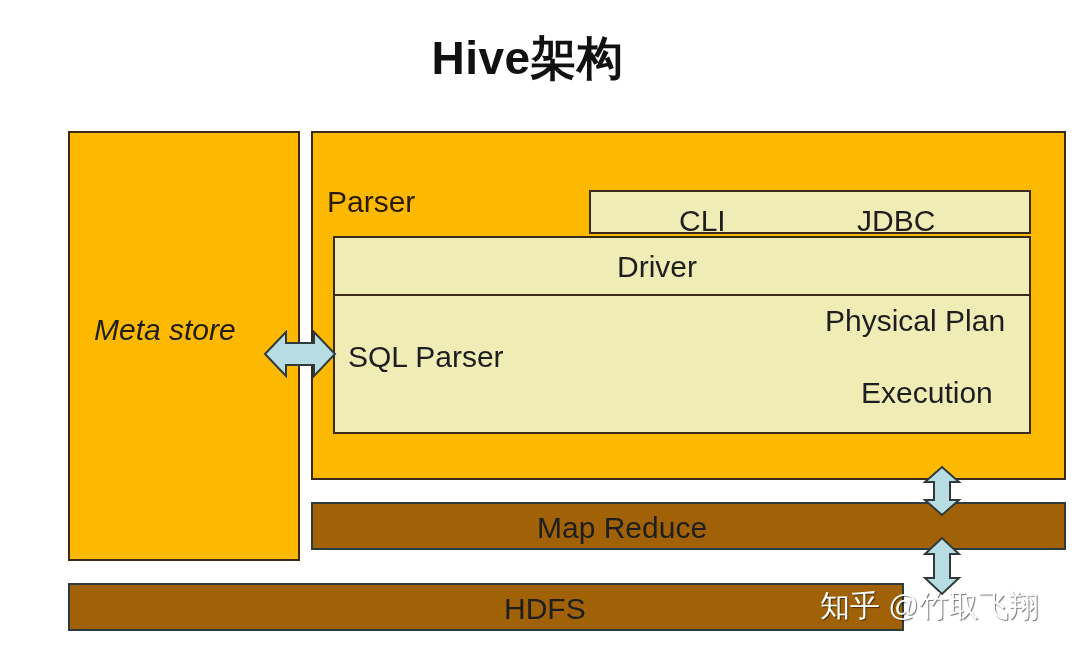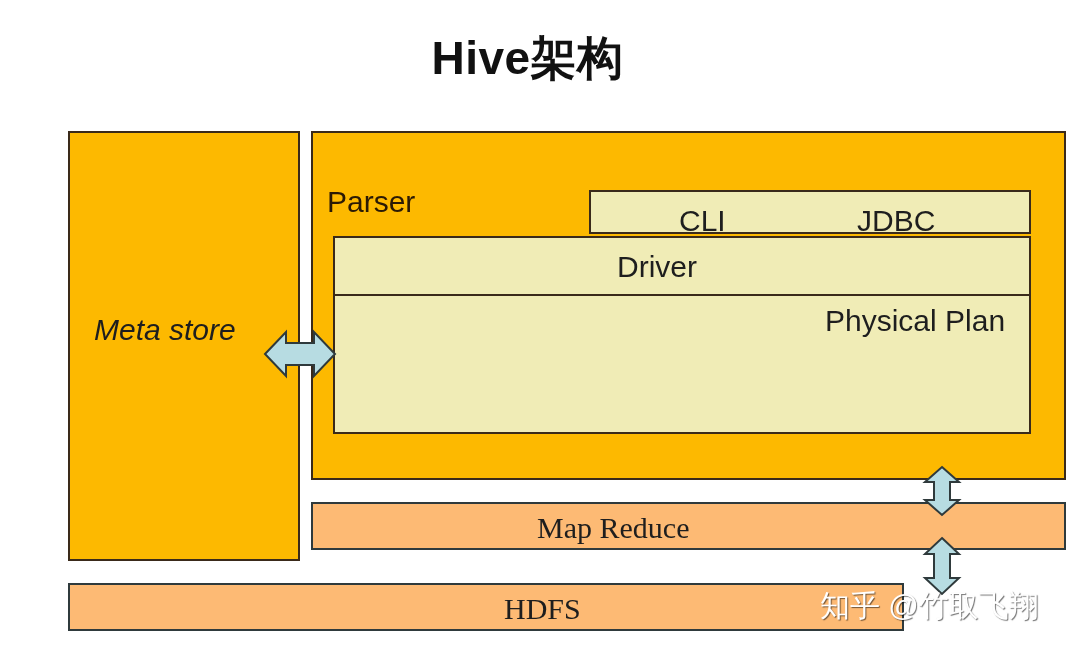--- a/index.html
+++ b/index.html
@@ -26,21 +26,21 @@
     color: #111;
     letter-spacing: 0.5px;
   }
   .box {
     position: absolute;
     box-sizing: border-box;
     border: 2px solid #3a2a1a;
   }
   .orange { background: #fdb900; }
   .cream  { background: #f0ecb6; }
-  .blue   { background: #fdba74; border-color: #2f3a3c; font-family: Liberation Serif, serif; }
+  .blue   { background: #a16207; border-color: #2f3a3c; }
 
   .label {
     position: absolute;
     font-size: 30px;
     white-space: nowrap;
   }
   .metastore { left: 68px; top: 131px; width: 232px; height: 430px; font-style: italic; }
   .metastore .label { left: 24px; top: 180px; }
 
   .client { left: 311px; top: 131px; width: 755px; height: 349px; }
@@ -80,21 +80,23 @@
 <div class="box cream clijdbc">
   <span class="label" style="left:88px; top:12px;">CLI</span>
   <span class="label" style="left:266px; top:12px;">JDBC</span>
 </div>
 
 <div class="box cream driver">
   <span class="label" style="left:282px; top:12px;">Driver</span>
 </div>
 
 <div class="box cream inner">
+  <span class="label" style="left:13px; top:44px;">SQL Parser</span>
   <span class="label" style="left:490px; top:8px;">Physical Plan</span>
+  <span class="label" style="left:526px; top:80px;">Execution</span>
 </div>
 
 <div class="box blue mapreduce">
   <span class="label" style="left:224px; top:7px;">Map Reduce</span>
 </div>
 
 <div class="box blue hdfs">
   <span class="label" style="left:434px; top:7px;">HDFS</span>
 </div>
 

